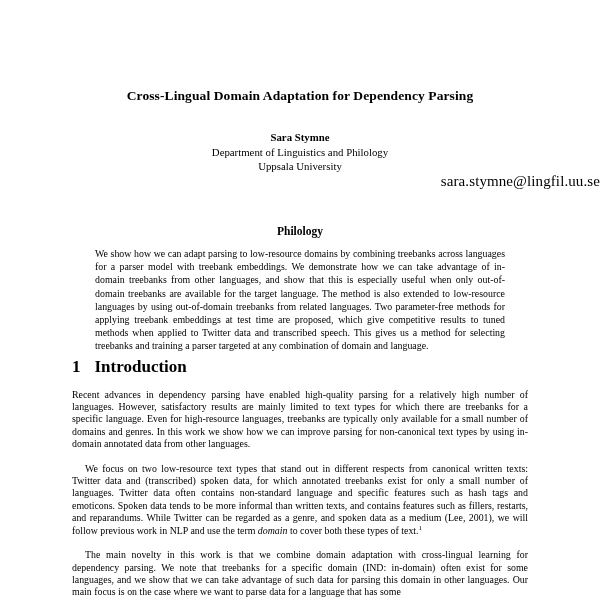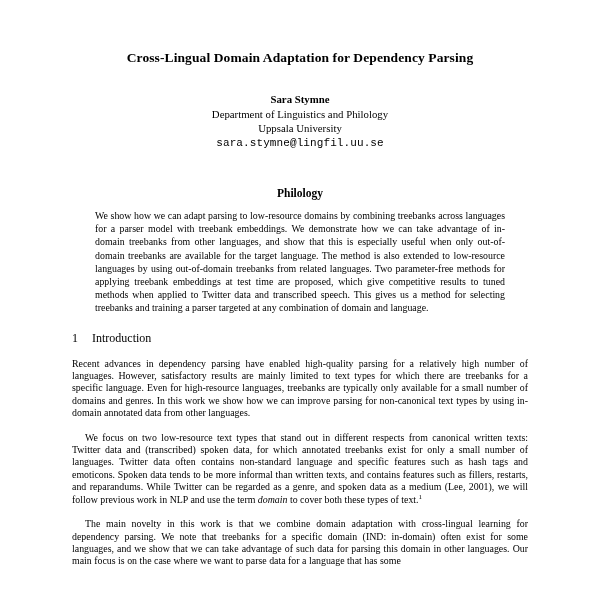--- a/index.html
+++ b/index.html
@@ -7,55 +7,56 @@
     position: relative;
     width: 600px;
     height: 600px;
     background: #ffffff;
     color: #000000;
     font-family: "Liberation Serif", serif;
     overflow: hidden;
     box-sizing: border-box;
   }
   .title {
-    margin: 0;
-    padding: 50px 60px 0 60px;
+    margin: 16px;
+    padding: 72px 60px 0 60px;
     text-align: center;
     font-size: 13.5px;
     font-weight: bold;
     letter-spacing: 0.1px;
   }
   .author-block {
     margin-top: 26px;
     text-align: center;
     font-size: 10.8px;
     line-height: 14.5px;
   }
   .author-name { font-weight: bold; }
   .email {
-    font-family: Liberation Mono, monospace;
-    font-size: 11px;
+    font-family: Liberation Serif, serif;
+    font-size: 15px;
     letter-spacing: 0.1px;
+    text-align: right;
   }
   .abstract-heading {
     margin-top: 37px;
     text-align: center;
     font-size: 11.5px;
     font-weight: bold;
   }
   .abstract {
     margin: 10px 95px 0 95px;
     text-align: justify;
     font-size: 9.9px;
     line-height: 13.2px;
   }
   .section-heading {
-    margin: 16px 72px 9px 72px;
-    font-size: 12px;
-    font-weight: normal;
+    margin: 4px 72px 9px 72px;
+    font-size: 17px;
+    font-weight: bold;
   }
   .sec-num { display: inline-block; margin-right: 14px; }
   .body-par {
     margin: 12px 72px;
     text-align: justify;
     font-size: 9.9px;
     line-height: 12.4px;
   }
   .indent { text-indent: 13px; }
   .fn {

